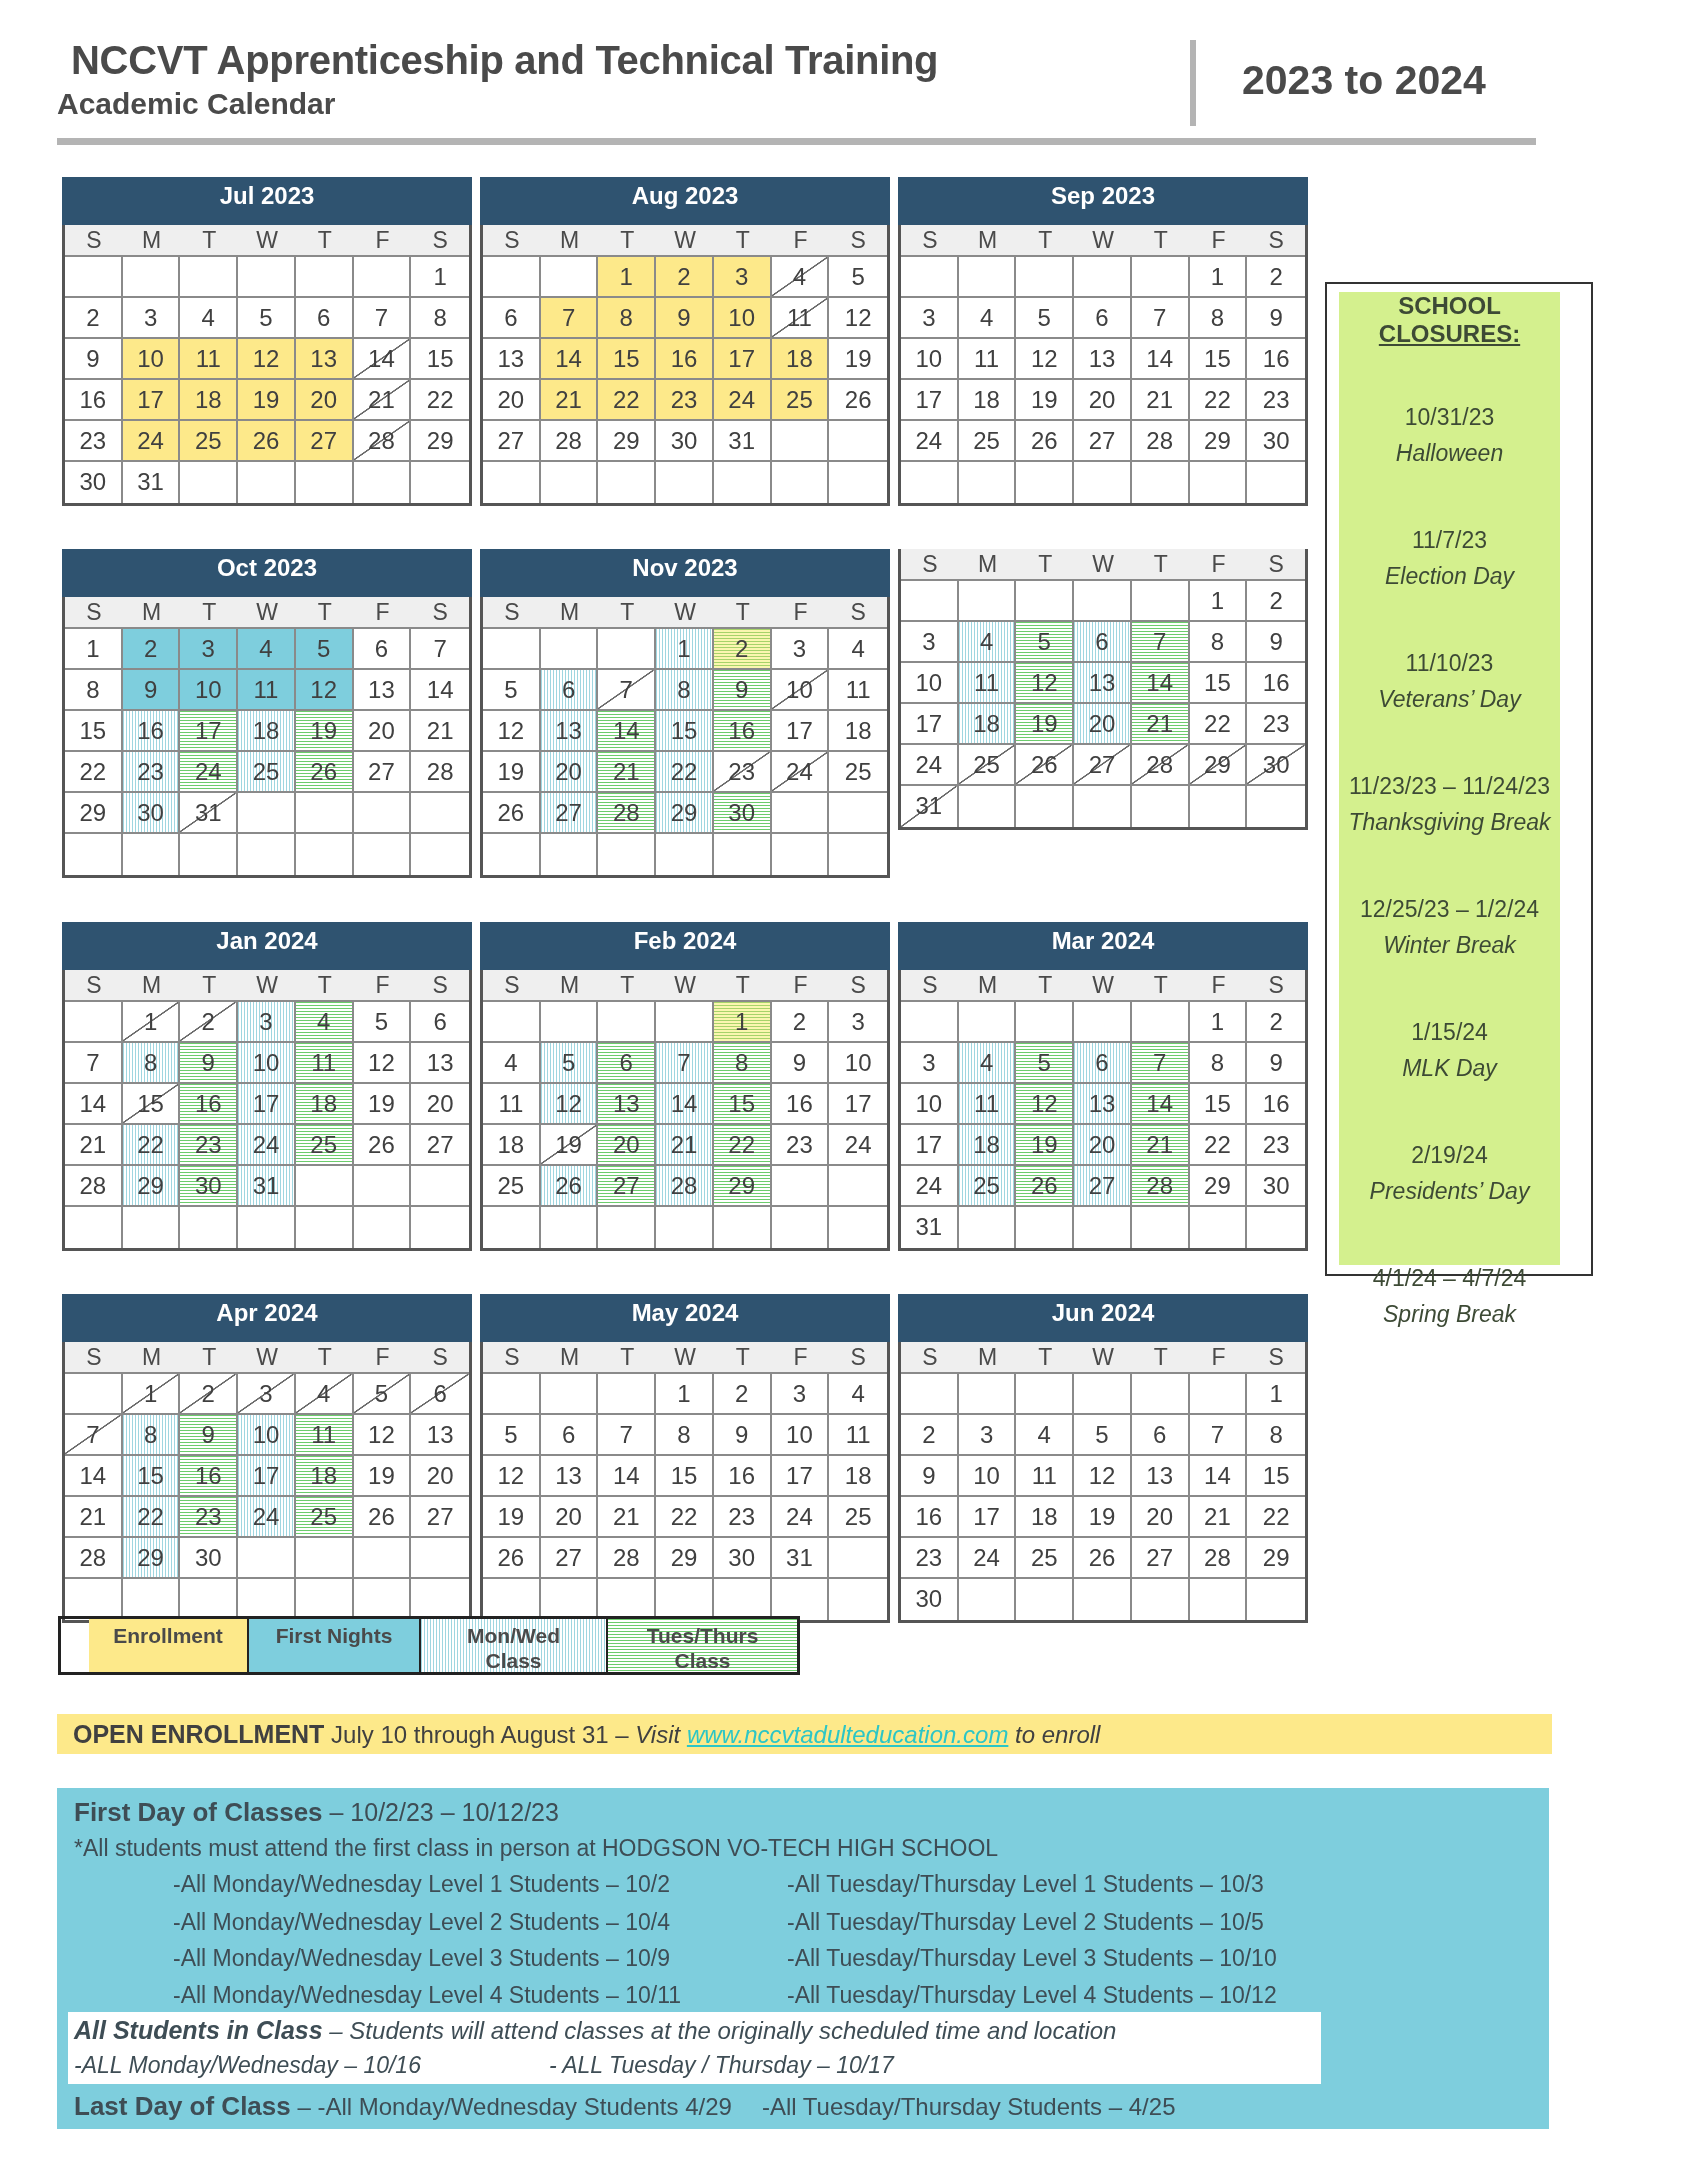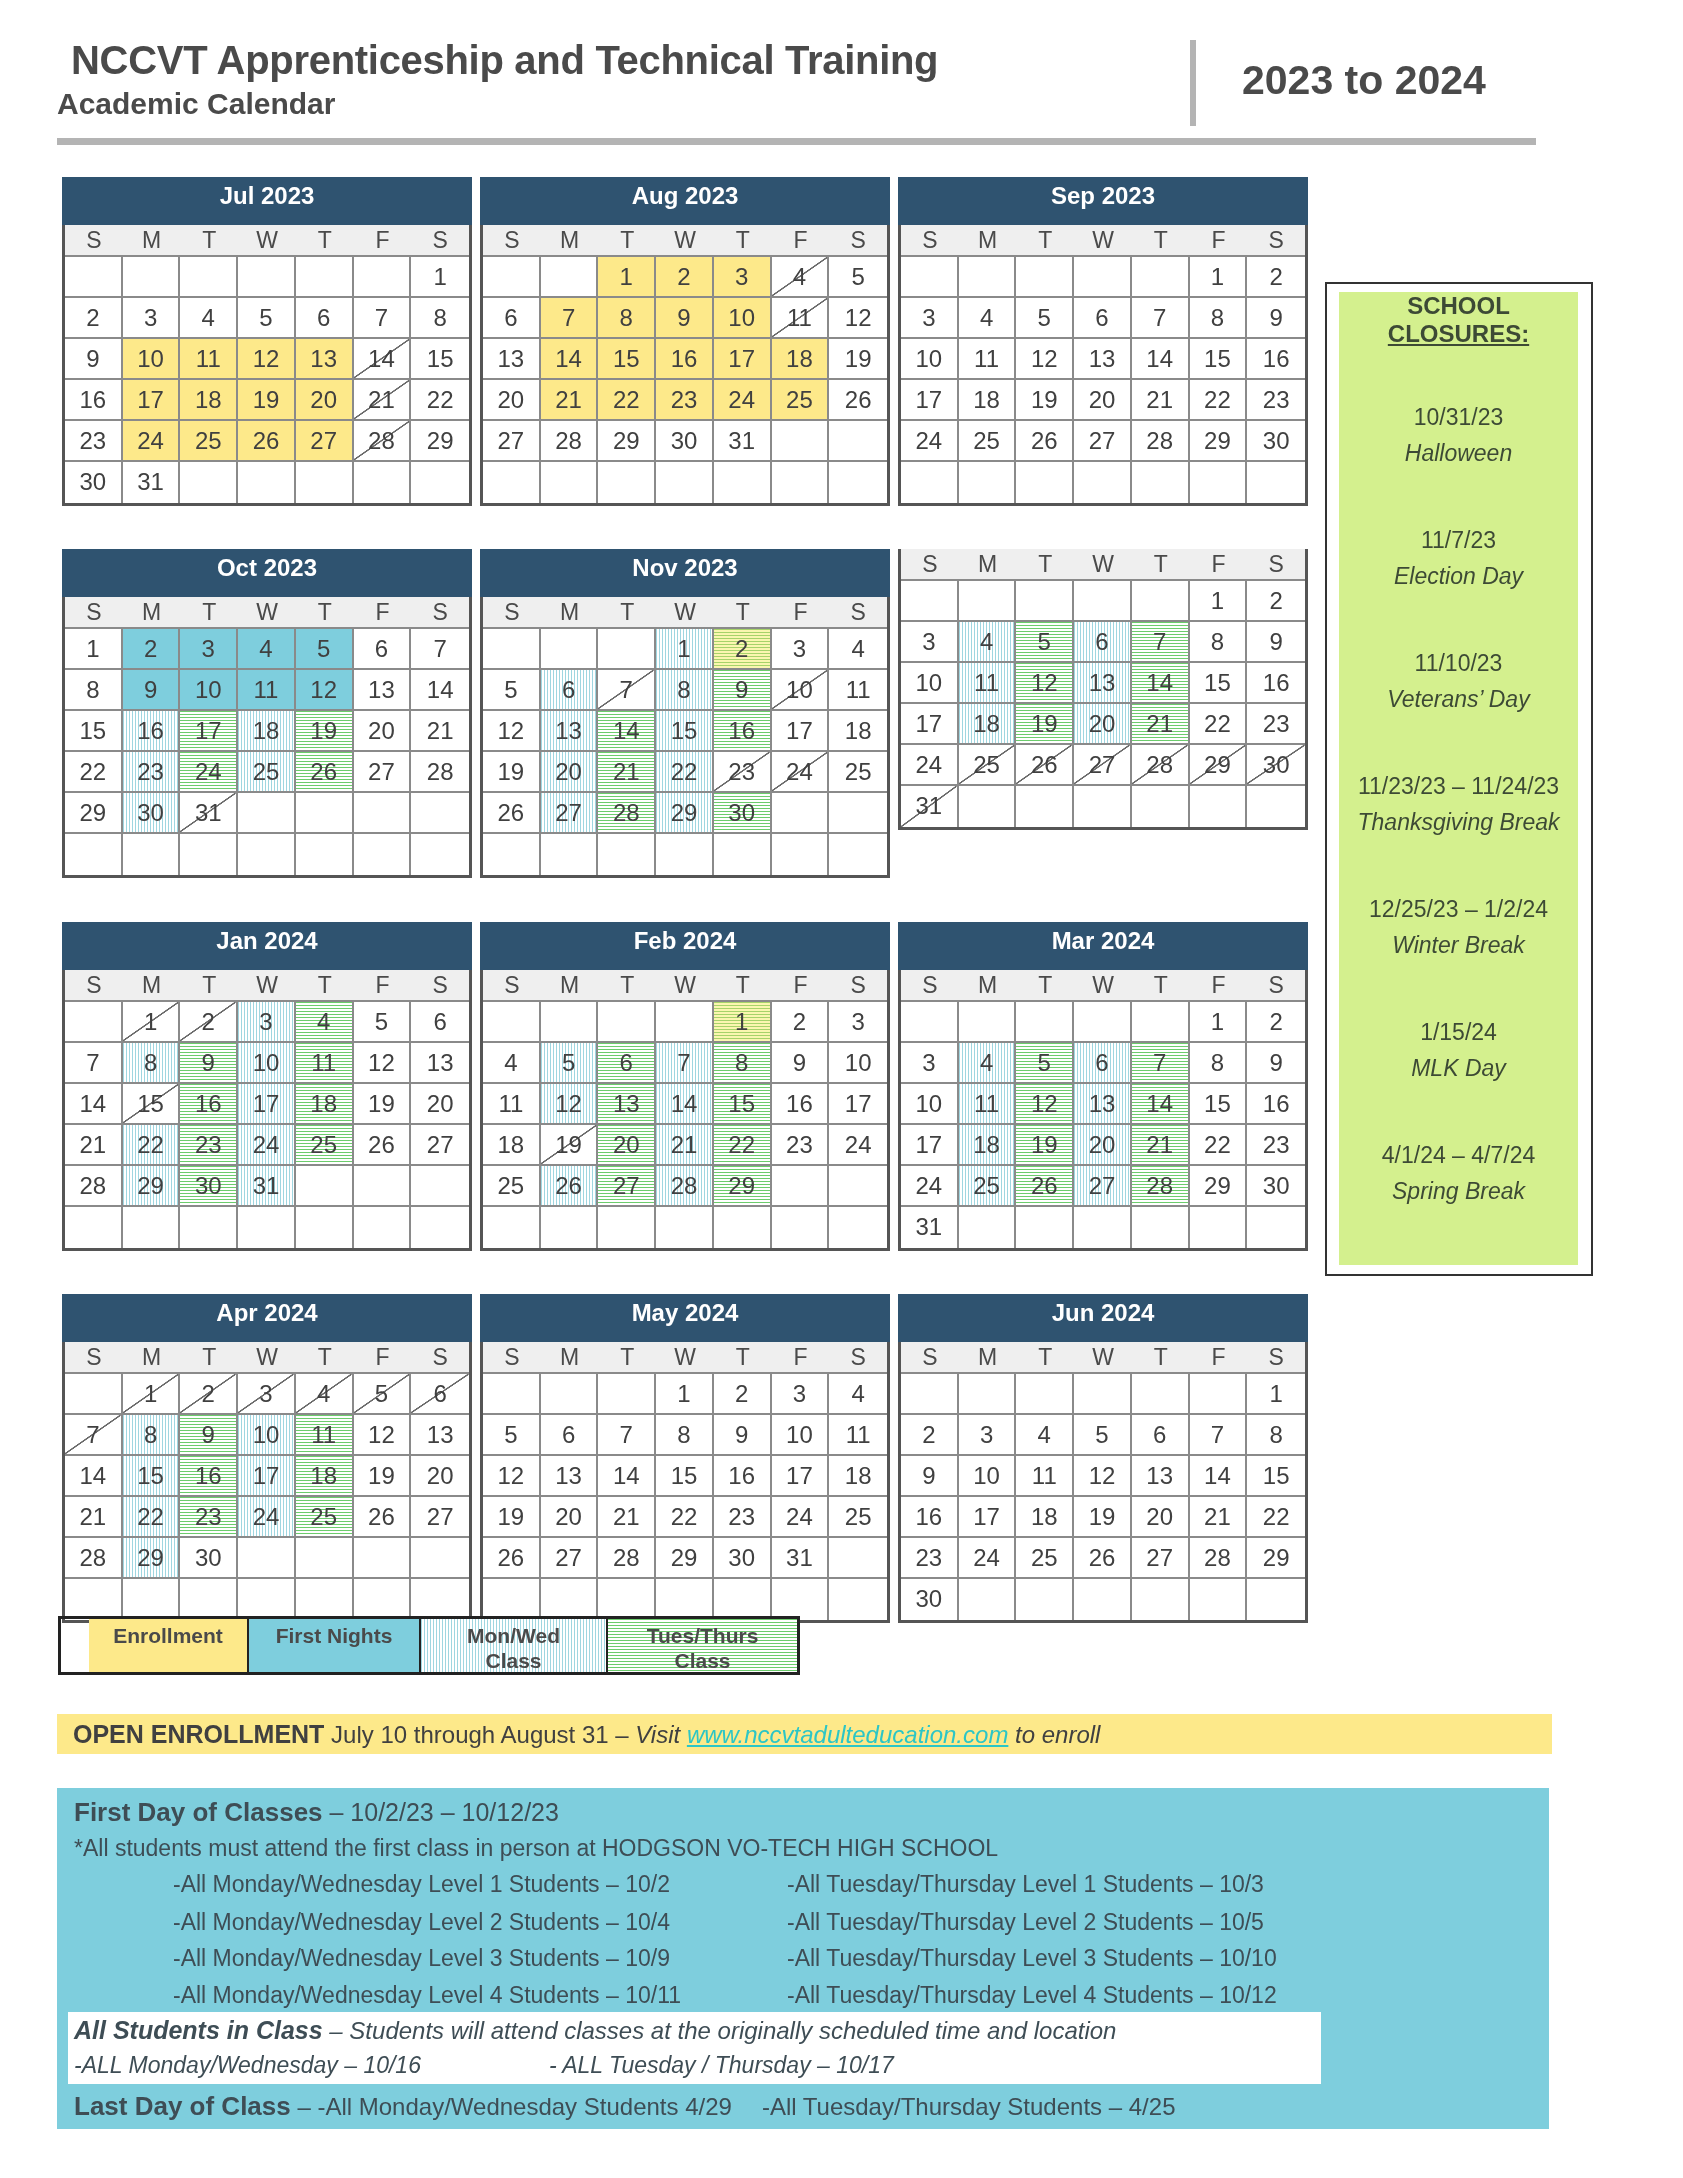--- a/index.html
+++ b/index.html
@@ -27,21 +27,21 @@
   .cell.tt { background-color:#dff5d8;
     background-image:repeating-linear-gradient(180deg, #6ccc6c 0px, #6ccc6c 1px, #ffffff 1px, #ffffff 3px); }
   .cell.tty { background-color:#f2f5c8;
     background-image:repeating-linear-gradient(180deg, #a7d36a 0px, #a7d36a 1px, #fbf6b0 1px, #fbf6b0 3px); }
   .cell.closed::after { content:""; position:absolute; left:0; top:0; width:100%; height:100%;
     background:linear-gradient(to top right, transparent calc(50% - 1px), #6a6a6a calc(50% - 0.5px), #6a6a6a calc(50% + 0.5px), transparent calc(50% + 1px));
     transform:scaleX(-1); pointer-events:none; }
   .cell span { position:relative; z-index:1; }
 
   .closures-outer { position:absolute; left:1325px; top:282px; width:268px; height:994px; border:2px solid #333; box-sizing:border-box; background:#fff; }
-  .closures-inner { position:absolute; left:1339px; top:292px; width:239px; height:973px; background:#d4f08e; text-align:center; color:#3d4a35; }
+  .closures-inner { position:absolute; left:1339px; top:292px; width:221px; height:973px; background:#d4f08e; text-align:center; color:#3d4a35; }
   .closures-title { font-size:24px; font-weight:bold; margin-top:0px; line-height:28px; padding-top:0; }
   .closures-title .u { text-decoration:underline; }
   .closure { margin-top:51px; }
   .closure:first-of-type { margin-top:42px; }
   .closure .date { font-size:23px; line-height:36px; }
   .closure .name { font-size:23px; font-style:italic; line-height:36px; }
 
   .legend { position:absolute; left:58px; top:1616px; height:59px; display:flex; border:3px solid #222; box-sizing:border-box;padding-left:28px; }
   .legend div { box-sizing:border-box; text-align:center; font-weight:bold; font-size:21px; line-height:25px; color:#4a4a4a; padding-top:4px; border-right:2px solid #222; }
   .legend div:last-child { border-right:none; }
@@ -777,20 +777,24 @@
     </div>
   <div class="closure">
       <div class="date">12/25/23 – 1/2/24</div>
       <div class="name">Winter Break</div>
     </div>
   <div class="closure">
       <div class="date">1/15/24</div>
       <div class="name">MLK Day</div>
     </div>
   <div class="closure">
+      <div class="date">2/19/24</div>
+      <div class="name">Presidents’ Day</div>
+    </div>
+  <div class="closure">
       <div class="date">4/1/24 – 4/7/24</div>
       <div class="name">Spring Break</div>
     </div>
 </div>
 
 <div class="legend">
   <div class="lg-enroll"><span>Enrollment</span></div>
   <div class="lg-first"><span>First Nights</span></div>
   <div class="lg-mw"><span>Mon/Wed</span><br><span>Class</span></div>
   <div class="lg-tt"><span>Tues/Thurs</span><br><span>Class</span></div>

